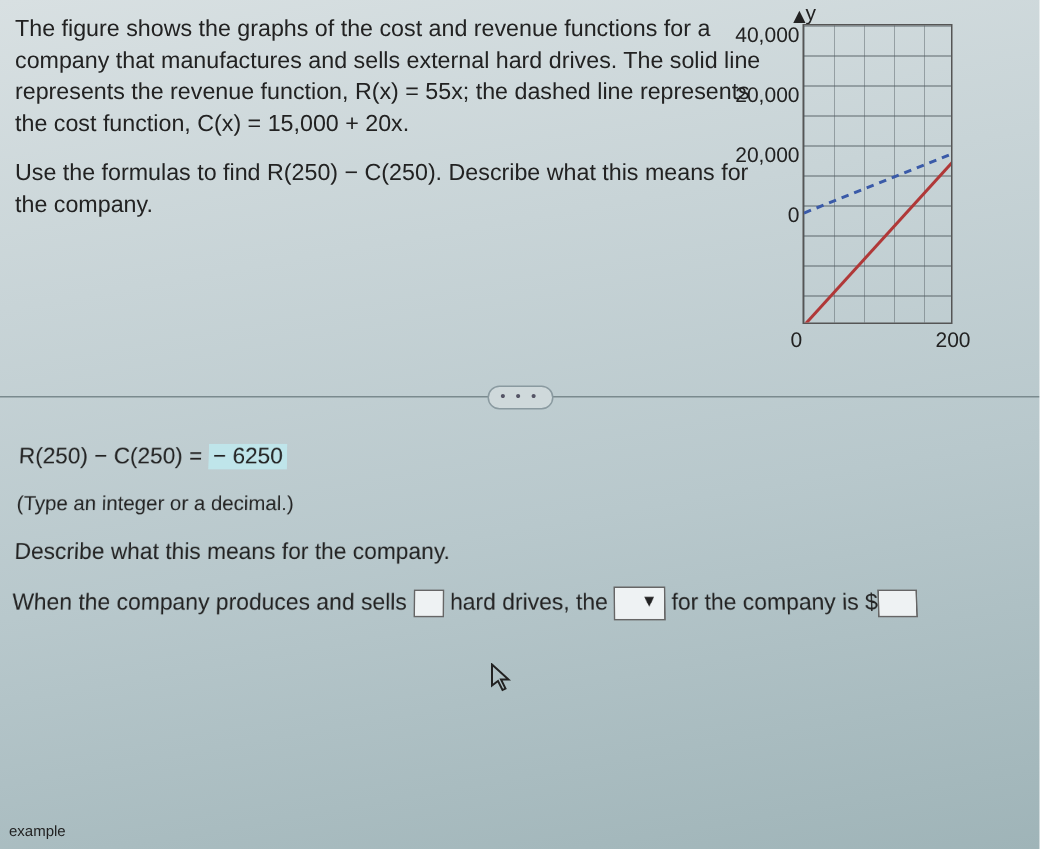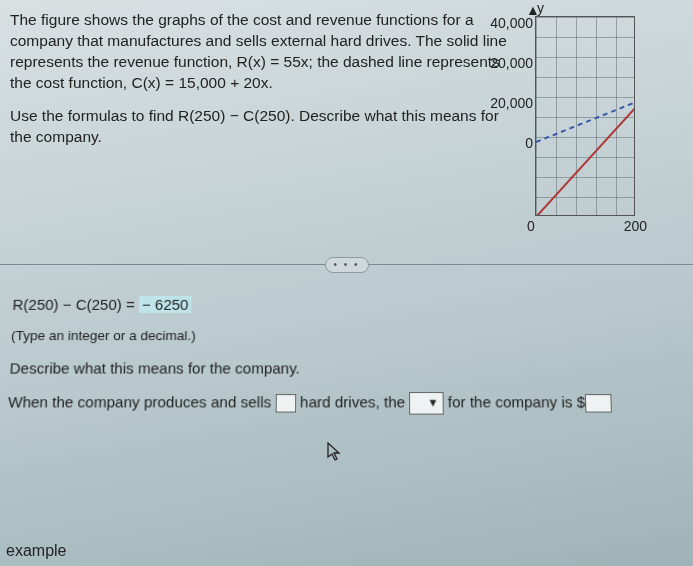--- a/index.html
+++ b/index.html
@@ -119,21 +119,21 @@
     height: 22px;
     vertical-align: middle;
     padding: 0 4px;
   }
   .dropdown .arrow { font-size: 11px; }
   .footer-row {
     position: absolute;
     bottom: 6px;
     left: 0;
     padding-left: 6px;
-    font-size: 16px;
+    font-size: 10px;
     display: flex;
     gap: 28px;
     align-items: baseline;
     justify-content: flex-end;
   }
   .cursor {
     position: absolute;
     font-size: 18px;
     color: #222;
     pointer-events: none;

